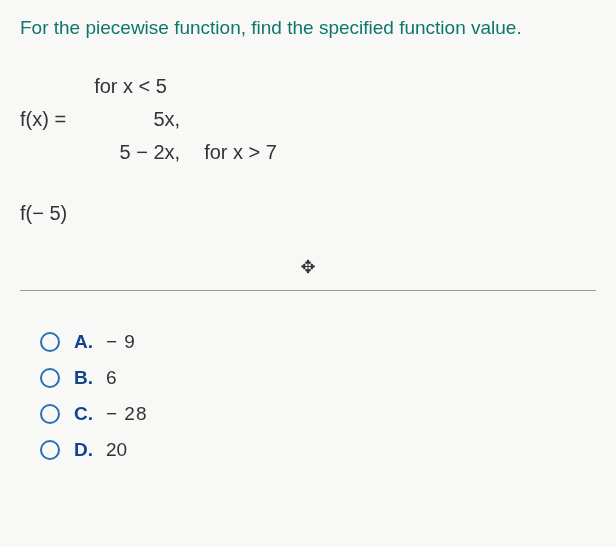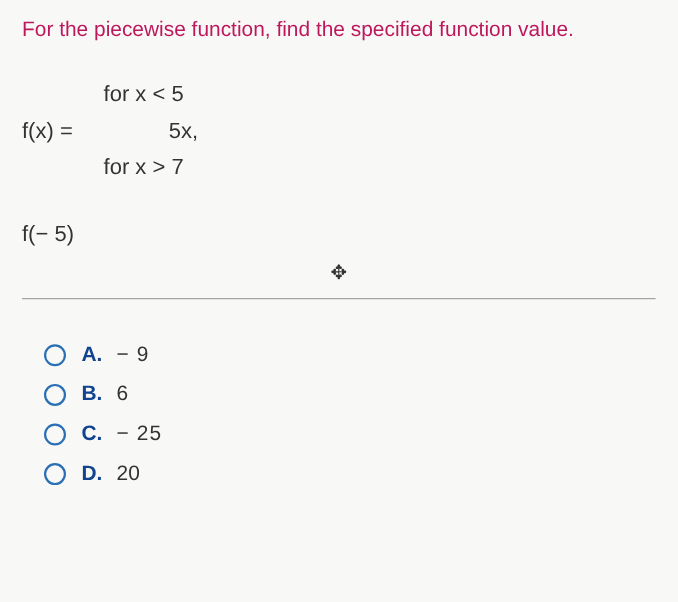--- a/index.html
+++ b/index.html
@@ -7,21 +7,21 @@
       font-family: Arial, Helvetica, sans-serif;
       background: #f8f9f7;
       width: 616px;
       height: 547px;
       padding: 16px 20px;
       color: #333;
       position: relative;
     }
     .prompt {
       font-size: 19px;
-      color: #be185d;
+      color: #0f766e;
       margin-bottom: 24px;
       line-height: 1.3;
     }
     .piecewise {
       display: flex;
       align-items: center;
       margin-bottom: 28px;
     }
     .fx-label {
       font-size: 20px;
@@ -39,21 +39,21 @@
     .expr {
       width: 110px;
       text-align: right;
       padding-right: 6px;
     }
     .cond {
       padding-left: 18px;
     }
     .eval {
       font-size: 20px;
-      margin-bottom: 12px;
+      margin-bottom: 31px;
     }
     .move-icon {
       text-align: center;
       font-size: 18px;
       margin: 8px 0 12px 0;
       color: #333;
     }
     .divider {
       border: none;
       border-top: 1px solid #999;
@@ -92,20 +92,21 @@
 <div class="piecewise">
   <div class="fx-label">f(x) =</div>
   <div class="pieces">
     <div class="piece-row">
       <span class="cond">for x &lt; 5</span>
     </div>
     <div class="piece-row">
       <span class="expr">5x,</span>
     </div>
     <div class="piece-row">
+      <span class="expr">5 − 2x,</span>
       <span class="cond">for x &gt; 7</span>
     </div>
   </div>
 </div>
 
 <div class="eval">f(− 5)</div>
 
 <div class="move-icon">✥</div>
 
 <hr class="divider">
@@ -117,20 +118,20 @@
     <span class="opt-value minus">− 9</span>
   </div>
   <div class="option">
     <span class="radio"></span>
     <span class="opt-letter">B.</span>
     <span class="opt-value">6</span>
   </div>
   <div class="option">
     <span class="radio"></span>
     <span class="opt-letter">C.</span>
-    <span class="opt-value minus">− 25</span>
+    <span class="opt-value minus">− 28</span>
   </div>
   <div class="option">
     <span class="radio"></span>
     <span class="opt-letter">D.</span>
     <span class="opt-value">20</span>
   </div>
 </div>
 
 </body></html>

